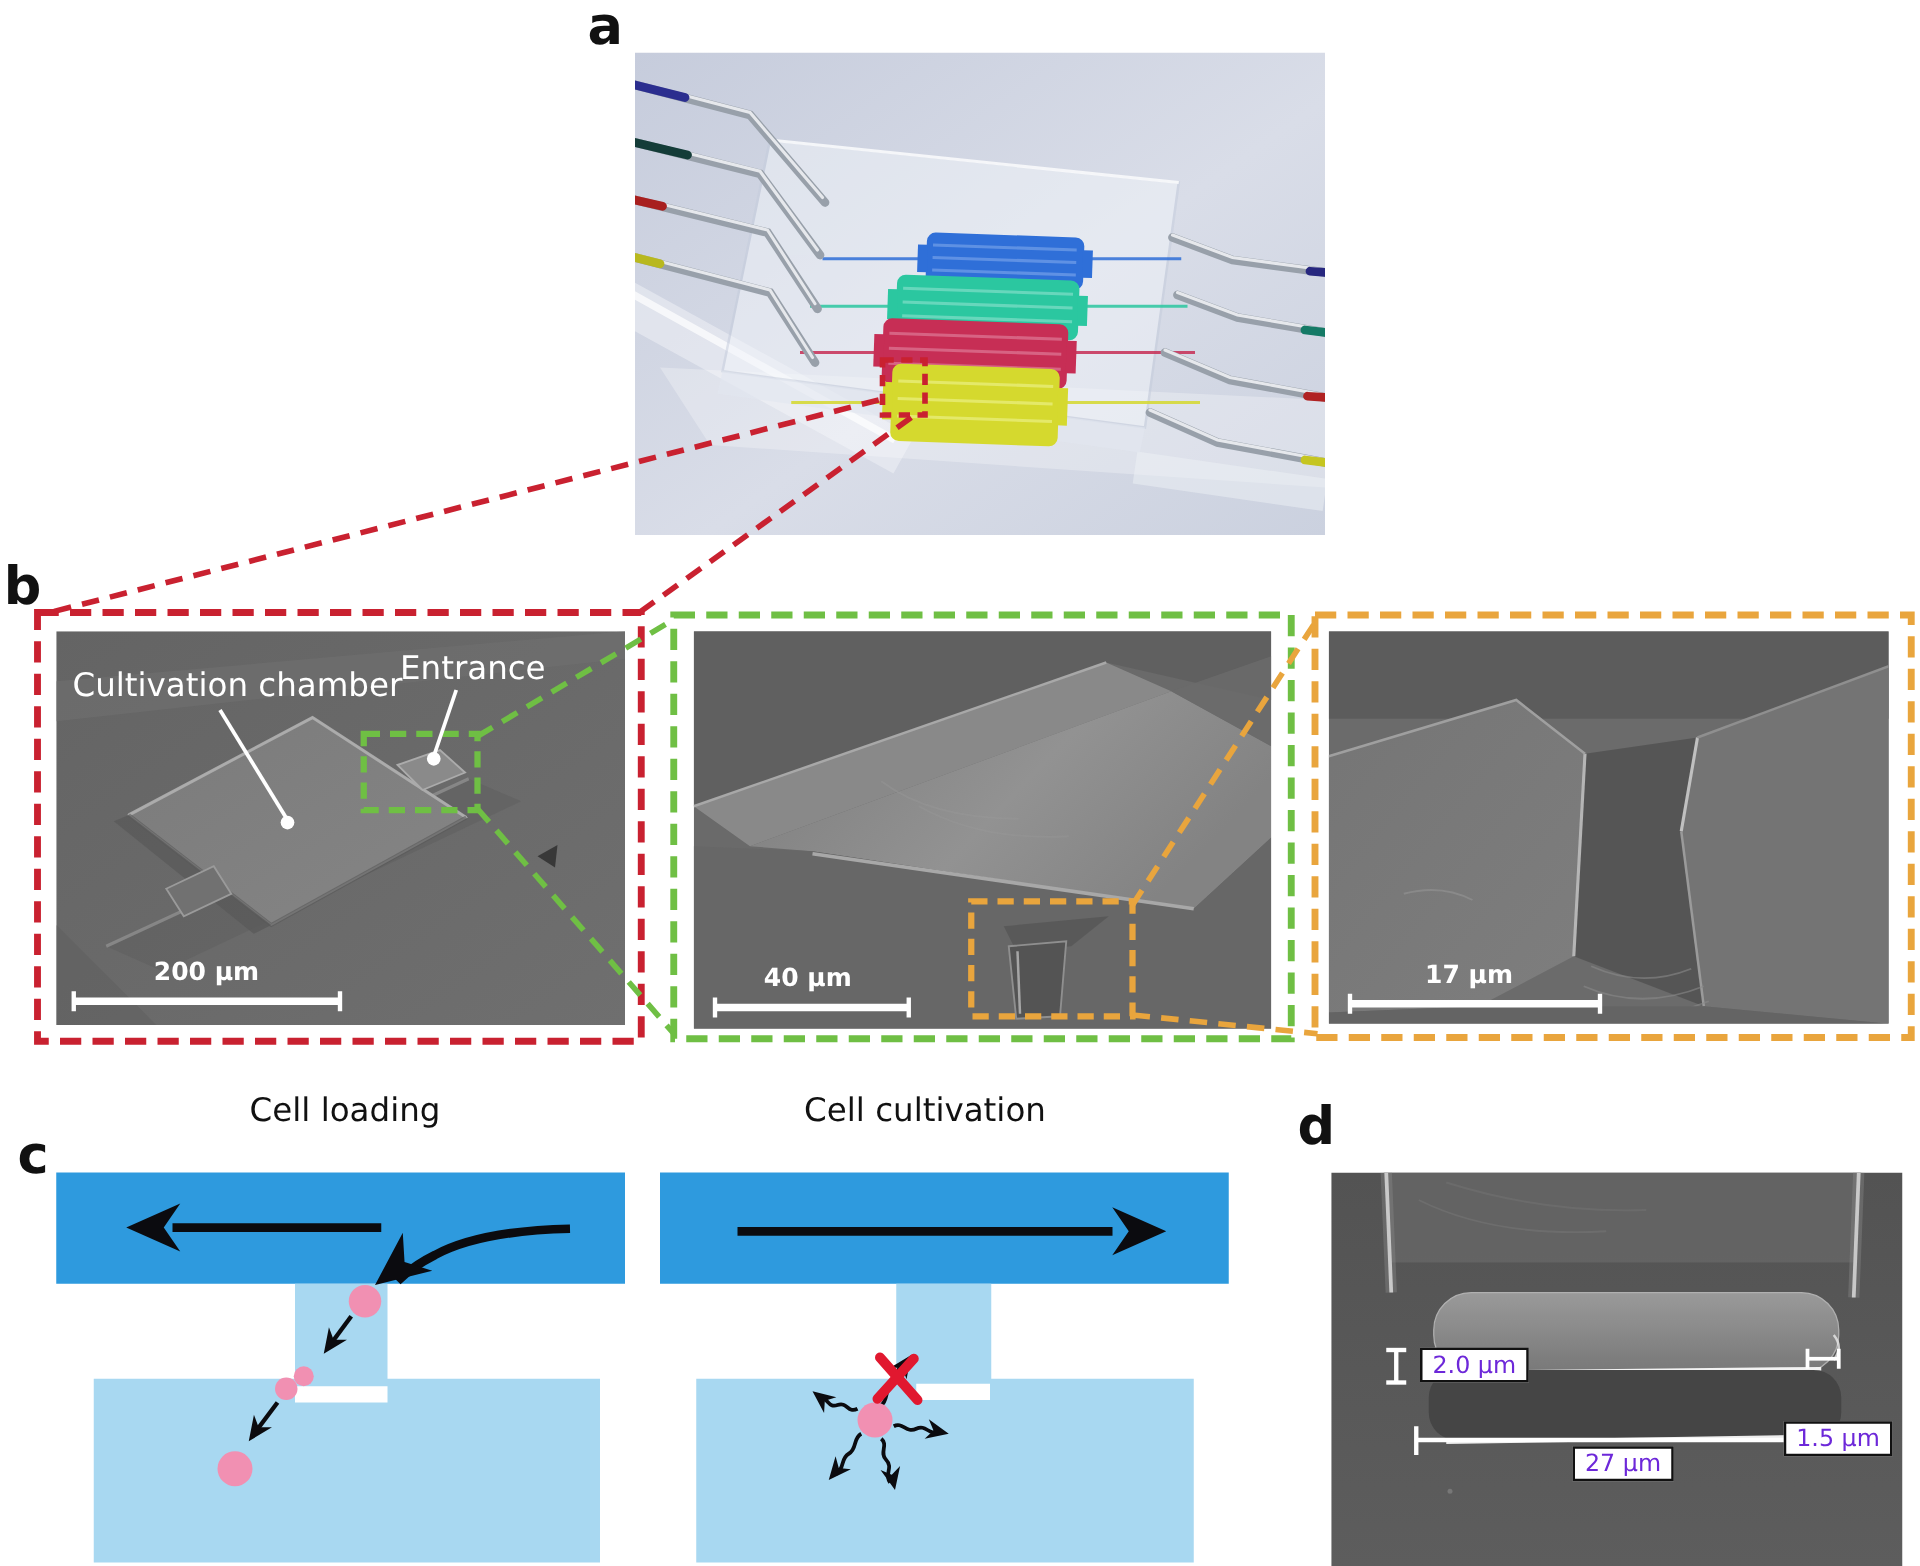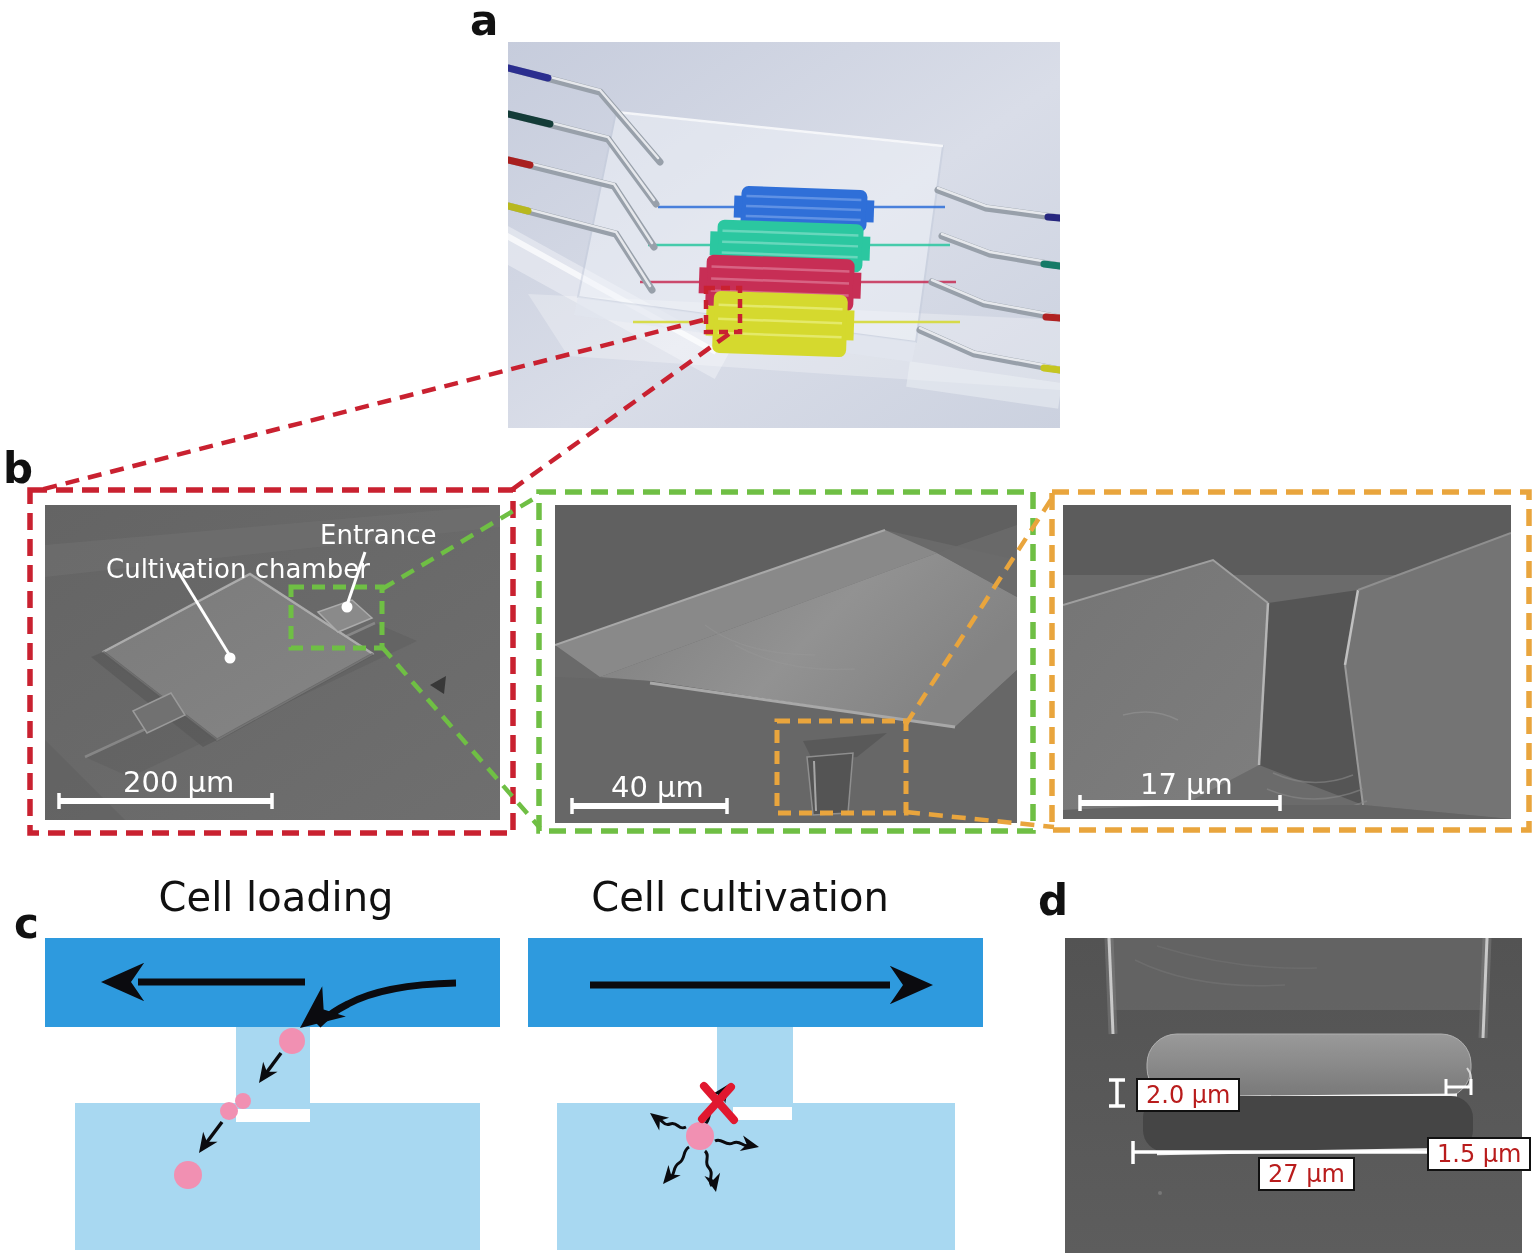--- a/index.html
+++ b/index.html
@@ -3,23 +3,23 @@
 <meta charset="utf-8">
 <style>
   html,body{margin:0;padding:0;background:#ffffff;}
   .canvas{position:relative;width:1536px;height:1253px;background:#ffffff;overflow:hidden;
           font-family:"DejaVu Sans",sans-serif;}
   .canvas svg{position:absolute;display:block;}
   .t{position:absolute;font-family:"DejaVu Sans",sans-serif;color:#111;white-space:nowrap;}
   .letter{font-weight:bold;font-size:42px;line-height:1;}
   .white{color:#fff;}
   .seml{font-size:26px;}
-  .scale{font-size:29px;}
-  .title{font-size:40px;transform:translateX(-50%);}
-  .meas{font-size:24px;background:#fff;border:2px solid #111;padding:1px 8px;color:#b91c1c;}
+  .scale{font-size:20px;font-weight:bold;}
+  .title{font-size:26px;transform:translateX(-50%);}
+  .meas{font-size:19px;background:#fff;border:2px solid #111;padding:1px 8px;color:#6d28d9;}
   .overlay{pointer-events:none;}
 </style>
 </head>
 <body>
 
 <div class="canvas">
 
   <svg style="left:508px;top:42px;" width="552" height="386" viewBox="0 0 552 386">
     <defs>
       <linearGradient id="gp" x1="0" y1="0" x2="1" y2="1">
@@ -350,21 +350,21 @@
     </g>
     <circle cx="230" cy="658" r="5.5" fill="#ffffff"></circle>
     <circle cx="347" cy="607" r="5.5" fill="#ffffff"></circle>
   </svg>
 
   <div class="t letter" style="left:470px;top:0px;">a</div>
   <div class="t letter" style="left:3px;top:448px;">b</div>
   <div class="t letter" style="left:14px;top:903px;">c</div>
   <div class="t letter" style="left:1038px;top:880px;">d</div>
 
-  <div class="t seml white" style="left:58px;top:554px;margin-left:48px;">Cultivation chamber</div>
+  <div class="t seml white" style="left:58px;top:534px;">Cultivation chamber</div>
   <div class="t seml white" style="left:320px;top:520px;">Entrance</div>
 
   <div class="t scale white" style="left:123px;top:765px;">200 µm</div>
   <div class="t scale white" style="left:611px;top:770px;">40 µm</div>
   <div class="t scale white" style="left:1140px;top:767px;">17 µm</div>
 
   <div class="t title" style="left:276px;top:874px;">Cell loading</div>
   <div class="t title" style="left:740px;top:874px;">Cell cultivation</div>
 
   <div class="t meas" style="left:1136px;top:1078px;">2.0 µm</div>

